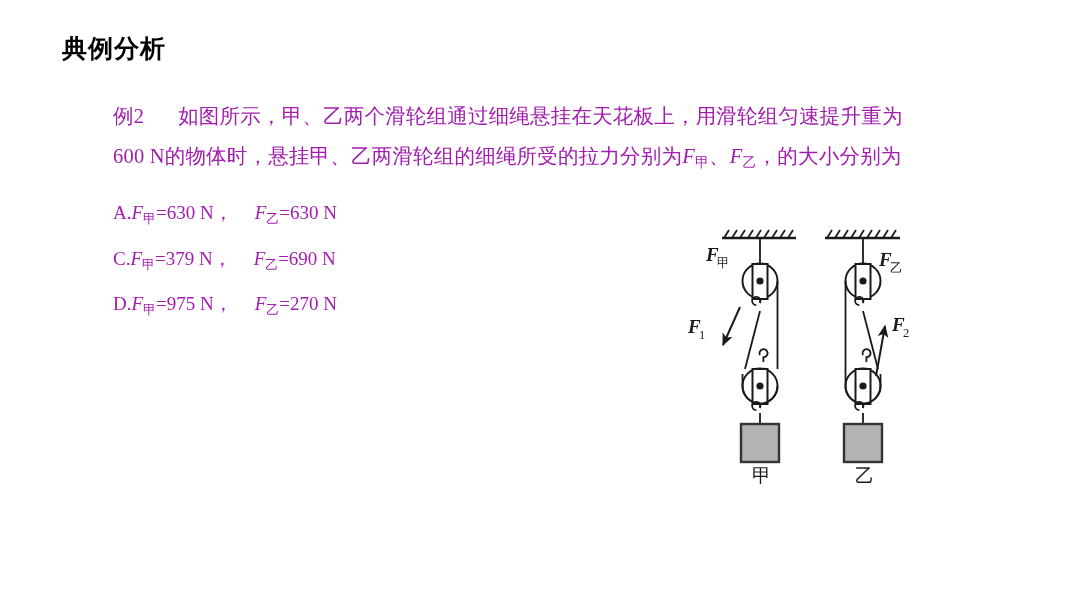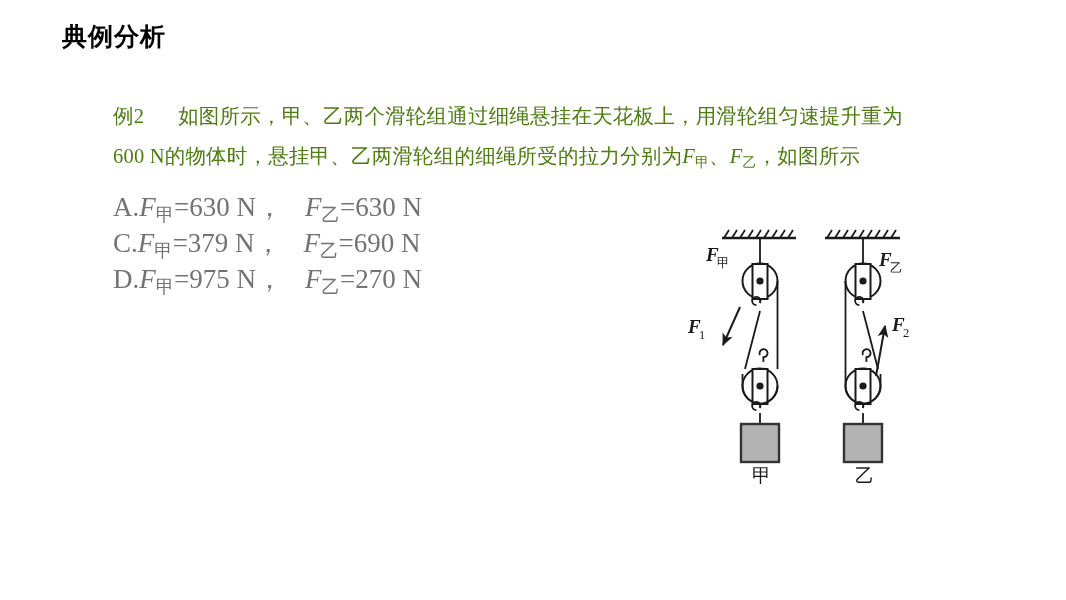--- a/index.html
+++ b/index.html
@@ -18,47 +18,47 @@
   .slide {
     position: absolute;
     left: 0; top: 0;
     width: 1066px;
     height: 600px;
   }
   
   .title {
     position: absolute;
     left: 62px;
-    top: 20px;
+    top: 32px;
     font-family: "Liberation Sans", "DejaVu Sans", sans-serif;
     font-weight: bold;
     font-size: 25px;
     letter-spacing: 1px;
     color: #000000;
     white-space: nowrap;
   }
   
   .body-block {
     position: absolute;
     left: 113px;
     top: 96px;
     width: 880px;
   }
   .line {
     font-size: 20.5px;
     line-height: 40px;
     white-space: nowrap;
-    color: #4d7c0f;
+    color: #a21caf;
     letter-spacing: 0.2px;
   }
   .opt-line {
-    font-size: 27px;
-    line-height: 28px;
+    font-size: 19px;
+    line-height: 40px;
     white-space: nowrap;
-    color: #737373;
+    color: #a21caf;
   }
   .ital {
     font-style: italic;
     font-family: "Liberation Serif", "DejaVu Serif", serif;
   }
   sub {
     font-size: 0.68em;
     vertical-align: -0.28em;
     font-style: normal;
   }
@@ -89,21 +89,21 @@
 
   <div class="title">典例分析</div>
 
   <div class="body-block">
 
     <div class="line">
       <span>例2</span><span class="gap"></span><span>如图所示，甲、乙两个滑轮组通过细绳悬挂在天花板上，用滑轮组匀速提升重为</span>
     </div>
 
     <div class="line">
-      <span>600 N的物体时，悬挂甲、乙两滑轮组的细绳所受的拉力分别为</span><span class="ital">F</span><sub>甲</sub><span>、</span><span class="ital">F</span><sub>乙</sub><span>，如图所示</span>
+      <span>600 N的物体时，悬挂甲、乙两滑轮组的细绳所受的拉力分别为</span><span class="ital">F</span><sub>甲</sub><span>、</span><span class="ital">F</span><sub>乙</sub><span>，的大小分别为</span>
     </div>
 
 
     <div style="height:10px"></div>
 
     <div class="opt-line">
       <span>A.</span><span class="ital">F</span><sub>甲</sub><span>=630 N，</span><span class="optgap"></span><span class="ital">F</span><sub>乙</sub><span>=630 N</span>
     </div>
 
 

